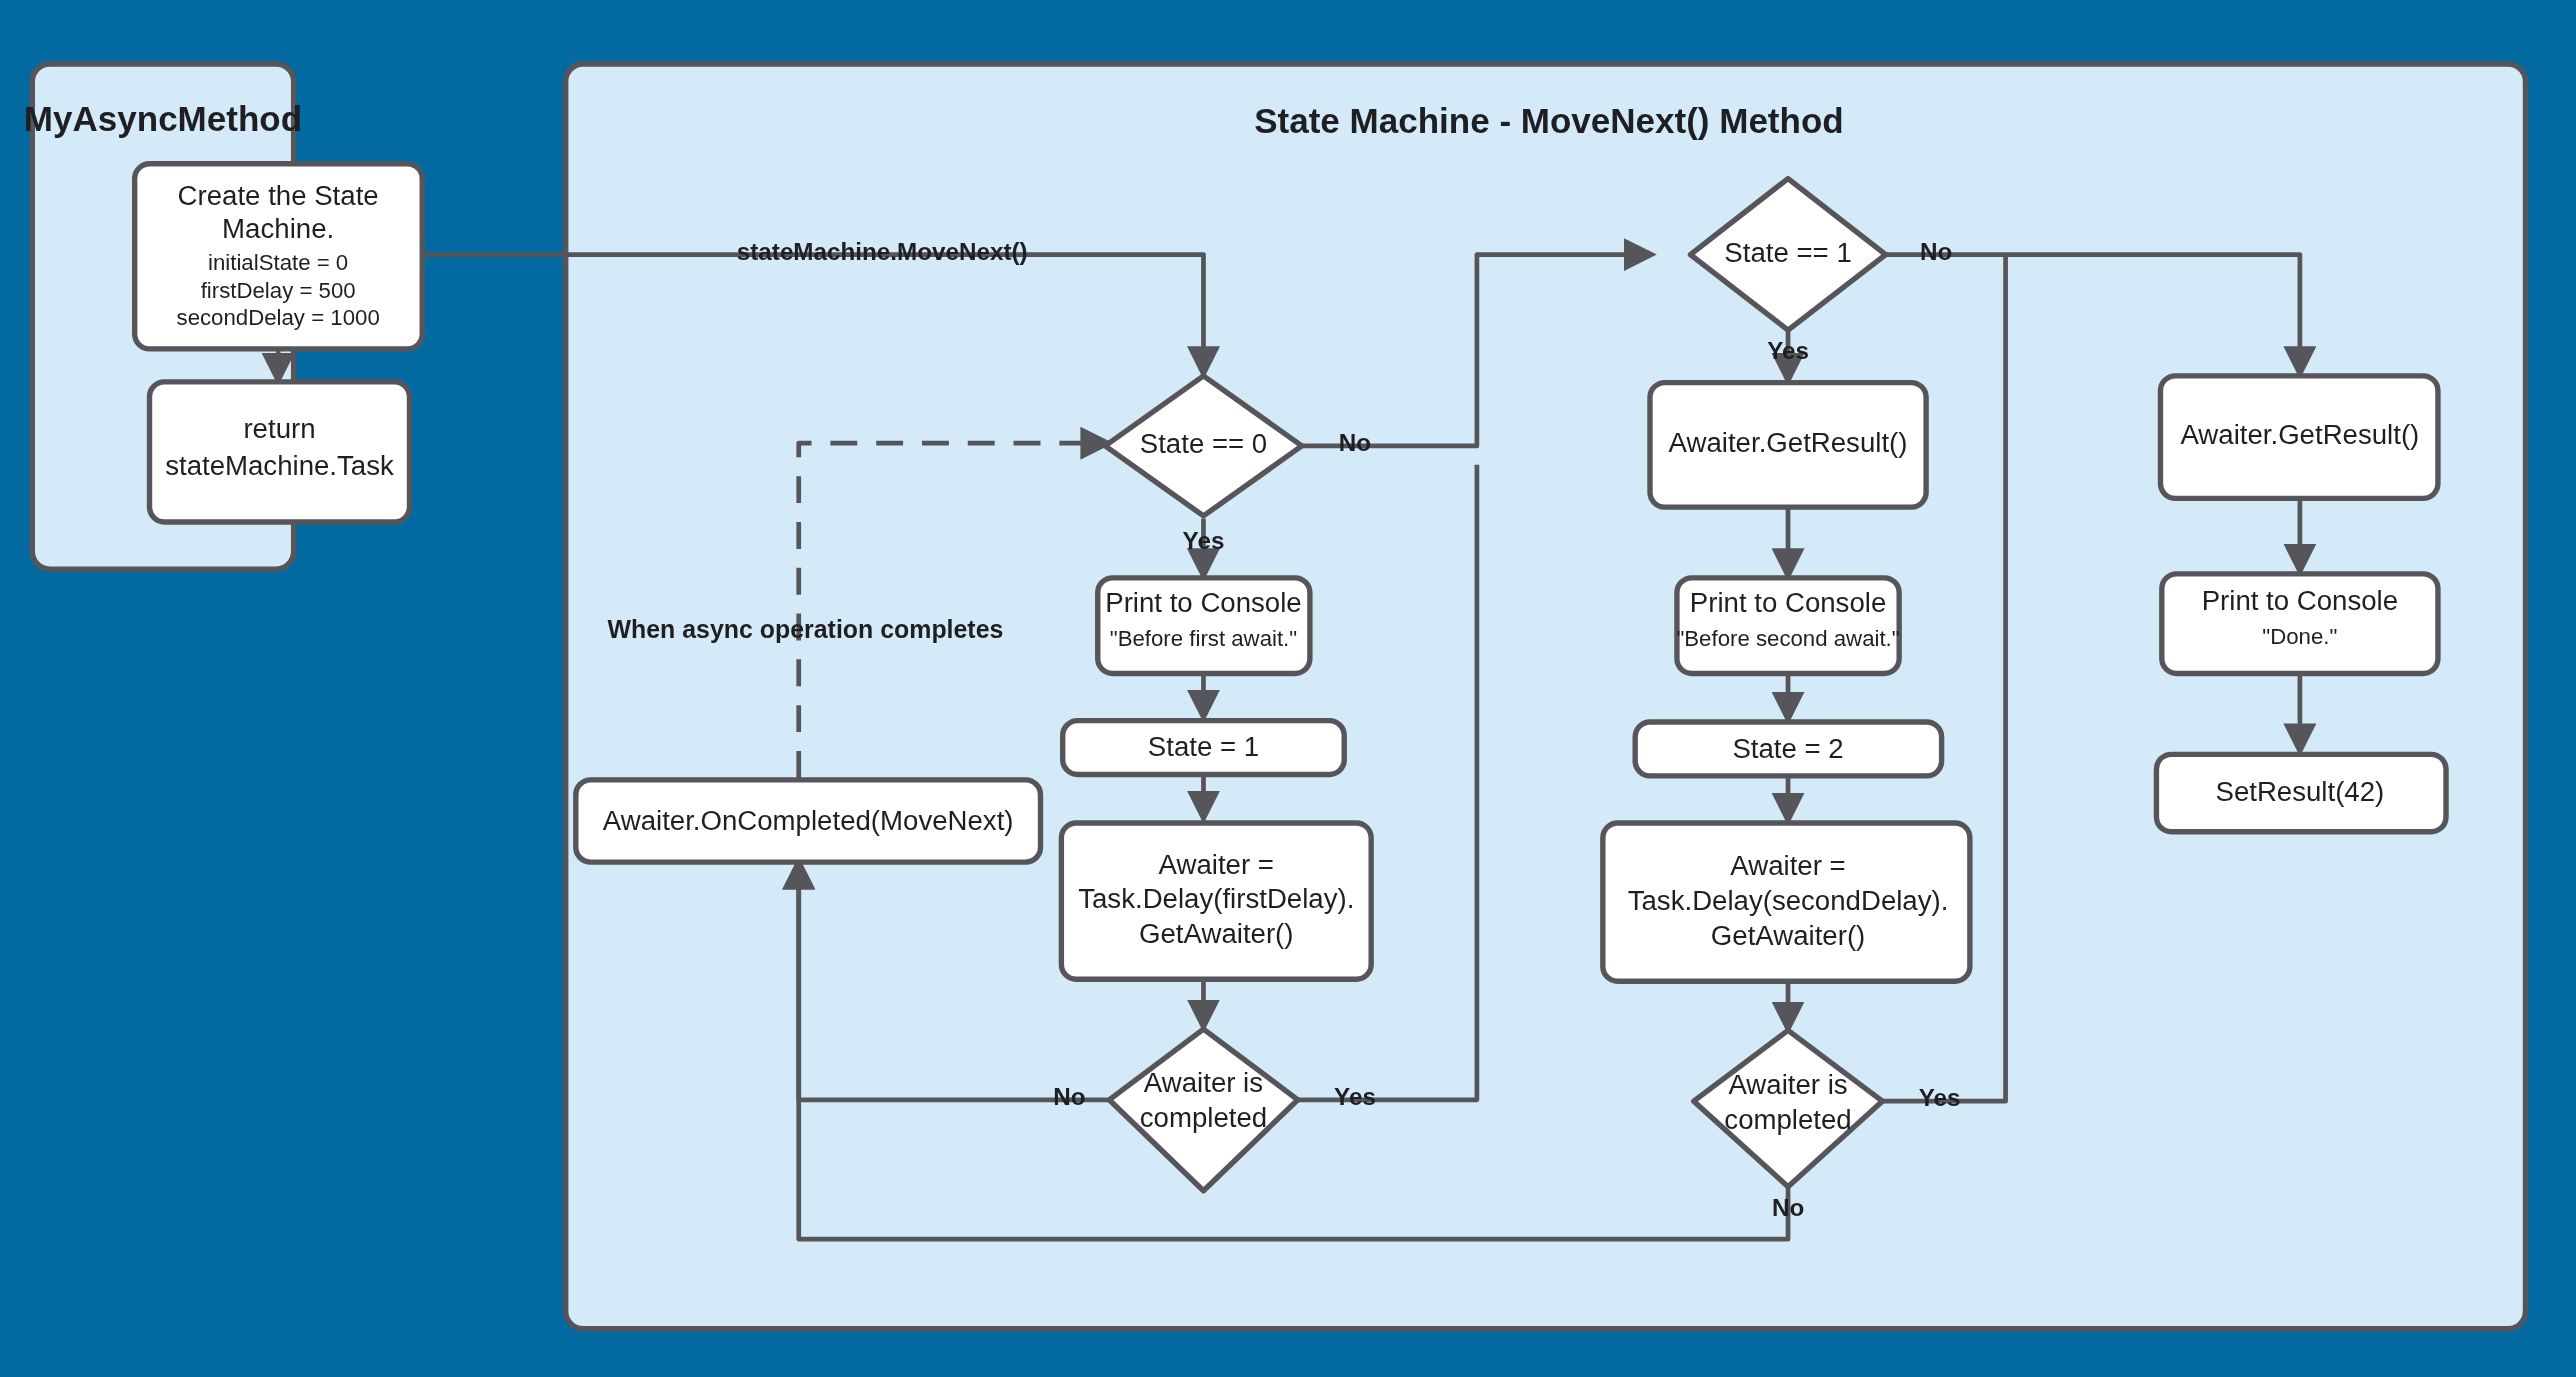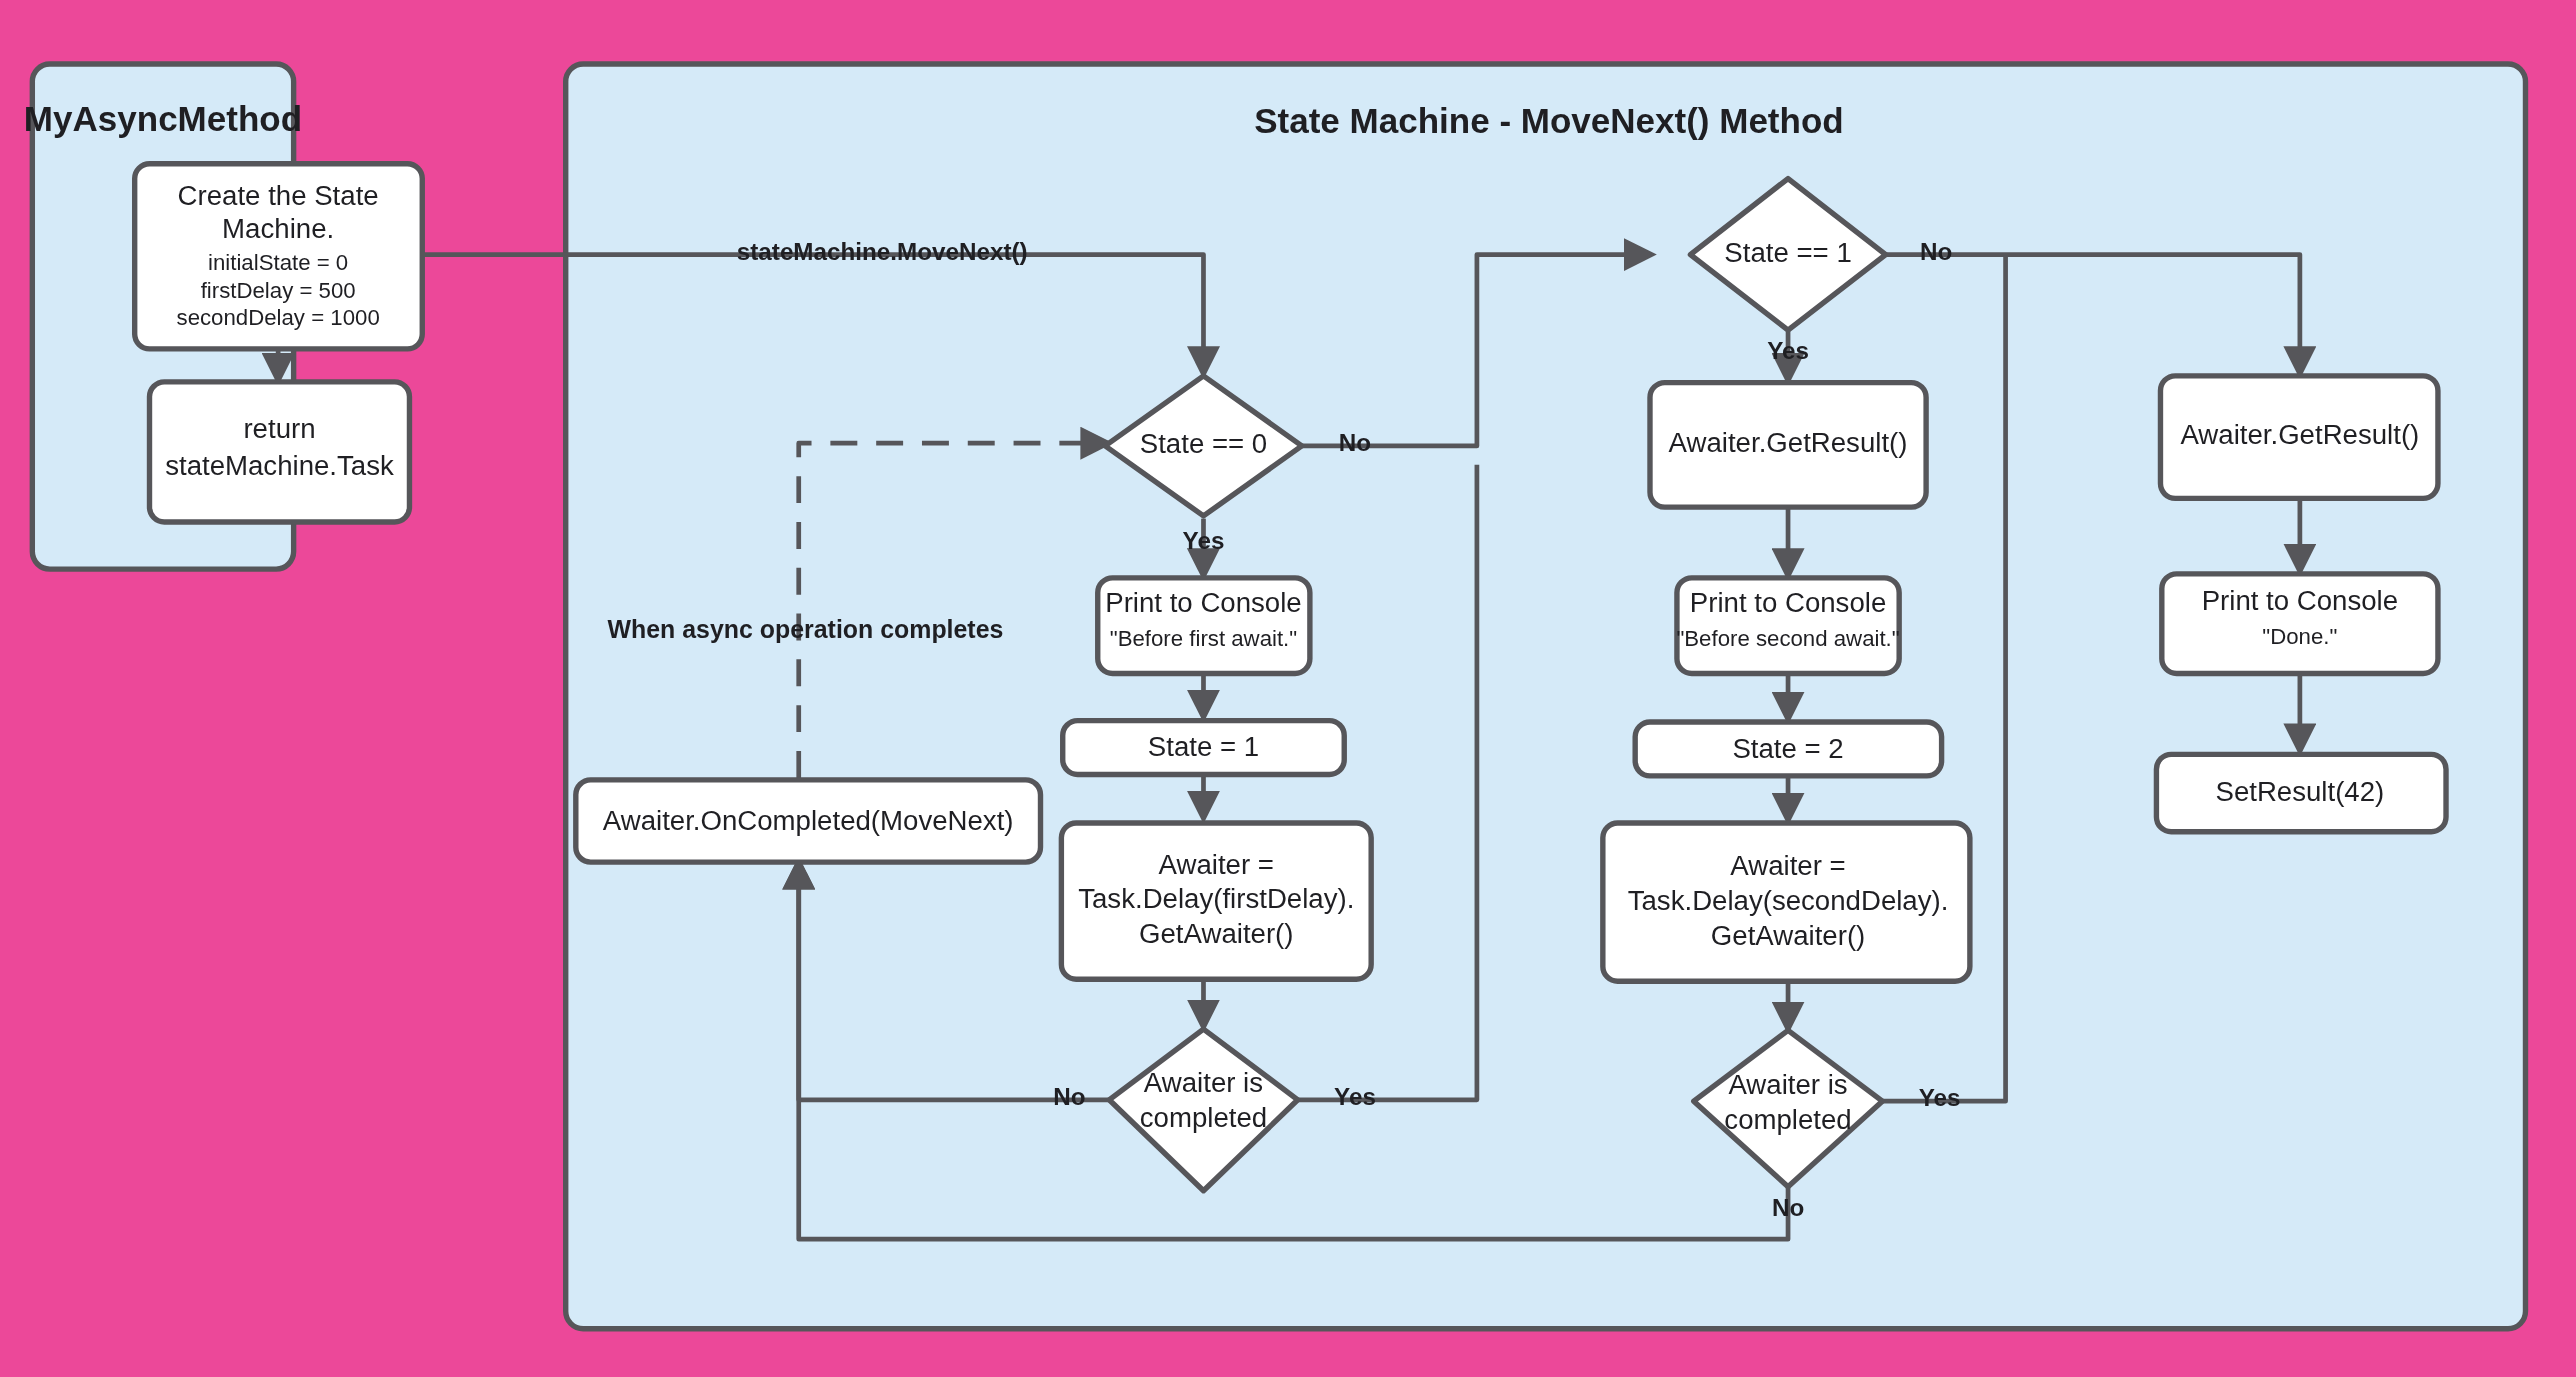--- a/index.html
+++ b/index.html
@@ -7,21 +7,21 @@
     padding: 0;
     background: #ffffff;
   }
   body {
     font-family: "Liberation Sans", sans-serif;
   }
   #stage {
     position: relative;
     width: 2576px;
     height: 1378px;
-    background: #ec4899;
+    background: #0369a1;
     overflow: hidden;
   }
   svg.flow {
     position: absolute;
     left: 0;
     top: 0;
     width: 2576px;
     height: 1378px;
   }
   .container-rect {

